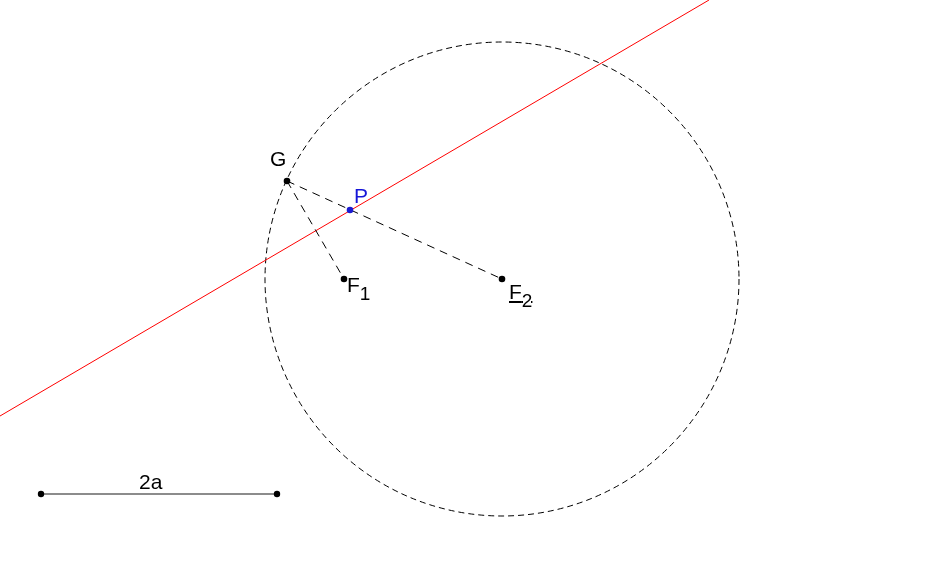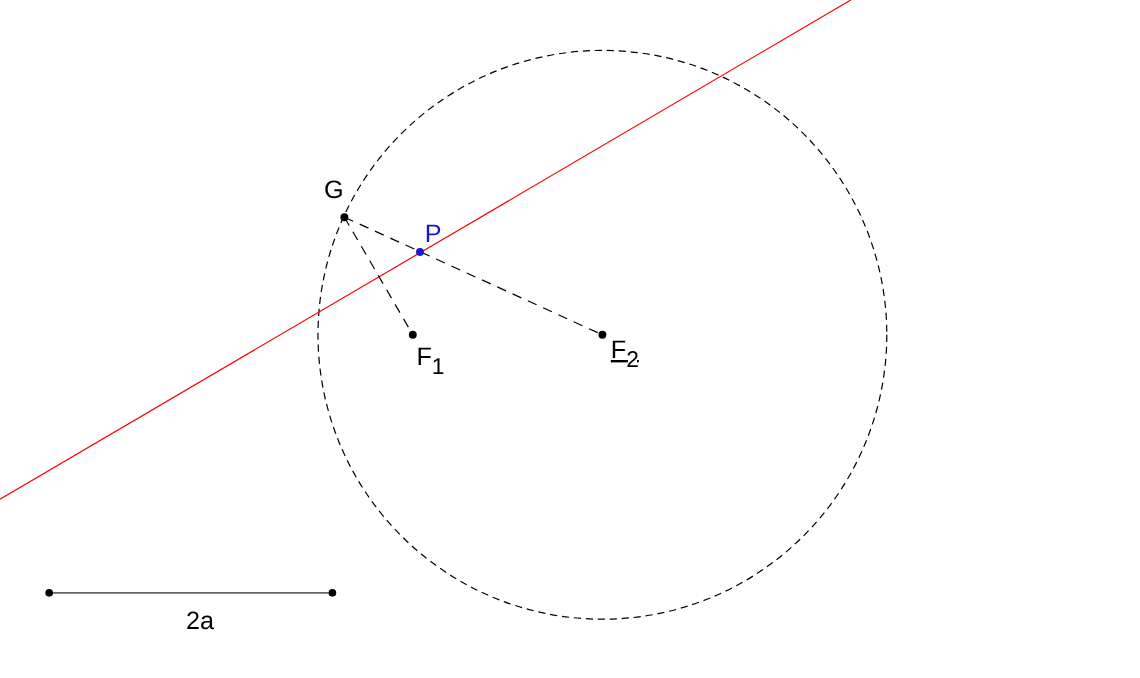--- a/index.html
+++ b/index.html
@@ -21,15 +21,15 @@
   <circle id="p-2a-start" r="3.2" fill="#000" cx="41" cy="494"></circle>
   <circle id="p-2a-end" r="3.2" fill="#000" cx="277" cy="494"></circle>
   <circle id="p-G" r="3.3" fill="#000" cx="287" cy="181"></circle>
   <circle id="p-P" r="3.3" fill="#1a1ad0" cx="350" cy="210"></circle>
   <circle id="p-F1" r="3.3" fill="#000" cx="344" cy="279"></circle>
   <circle id="p-F2" r="3.3" fill="#000" cx="502" cy="279"></circle>
 </svg>
 
 <div class="lbl" style="left:270px;top:148px;"><span>G</span></div>
 <div class="lbl lbl-blue" style="left:354px;top:185px;"><span>P</span></div>
-<div class="lbl" style="left:347px;top:287px;"><span>F</span><sub>1</sub></div>
+<div class="lbl" style="left:347px;top:274px;"><span>F</span><sub>1</sub></div>
 <div class="lbl" style="left:509px;top:281px;text-decoration:underline;"><span>F</span><sub>2</sub></div>
-<div class="lbl" style="left:155px;top:471px;margin-top:36px;"><span>2a</span></div>
+<div class="lbl" style="left:139px;top:471px;"><span>2a</span></div>
 
 </body></html>

